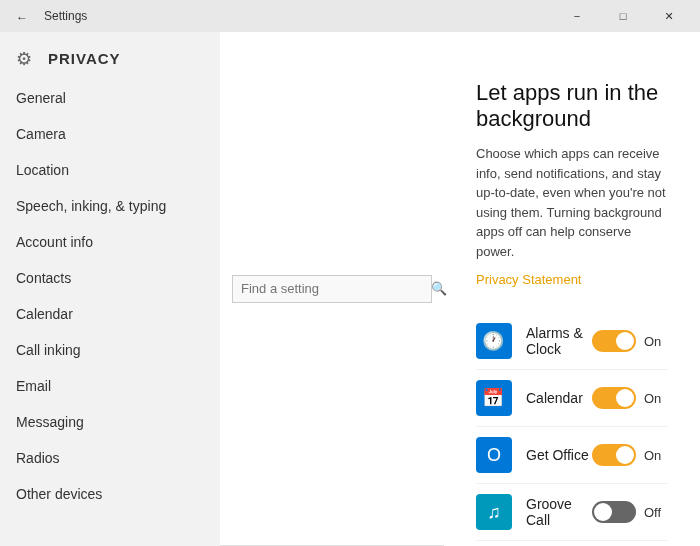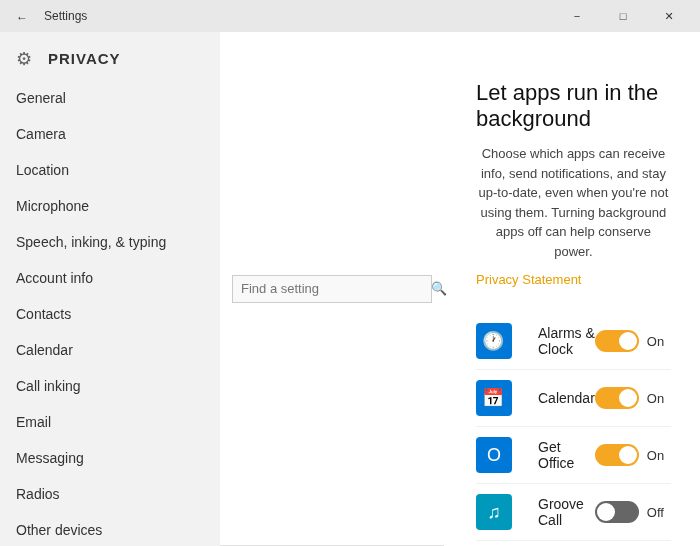--- a/index.html
+++ b/index.html
@@ -136,21 +136,20 @@
       color: #111;
       margin-bottom: 12px;
       margin-top: 24px;
     }
     .page-desc {
       font-size: 13px;
       color: #444;
       max-width: 500px;
       line-height: 1.5;
       margin-bottom: 10px;
-      text-align: center;
     }
     .privacy-link {
       color: #e8a000;
       font-size: 13px;
       text-decoration: none;
       margin-bottom: 18px;
       display: inline-block;
       cursor: pointer;
     }
 
@@ -169,21 +168,20 @@
       display: flex; align-items: center; justify-content: center;
       margin-right: 14px;
       flex-shrink: 0;
       font-size: 18px;
       color: white;
     }
     .app-name {
       flex: 1;
       font-size: 14px;
       color: #222;
-      margin-left: 12px;
     }
     .toggle-wrap {
       display: flex;
       align-items: center;
       gap: 8px;
     }
     .toggle {
       width: 44px; height: 22px;
       border-radius: 11px;
       position: relative;
@@ -235,21 +233,20 @@
 
   <div class="sidebar">
     <div class="sidebar-header">
       <span class="sidebar-gear">⚙</span>
       <span class="sidebar-title">PRIVACY</span>
     </div>
     <div id="sidebar-items-container">
         <div class="sidebar-item">General</div>
         <div class="sidebar-item">Camera</div>
         <div class="sidebar-item">Location</div>
-        <div class="sidebar-item">Microphone</div>
         <div class="sidebar-item">Speech, inking, &amp; typing</div>
         <div class="sidebar-item">Account info</div>
         <div class="sidebar-item">Contacts</div>
         <div class="sidebar-item">Calendar</div>
         <div class="sidebar-item">Call inking</div>
         <div class="sidebar-item">Email</div>
         <div class="sidebar-item">Messaging</div>
         <div class="sidebar-item">Radios</div>
         <div class="sidebar-item">Other devices</div>
       </div>

